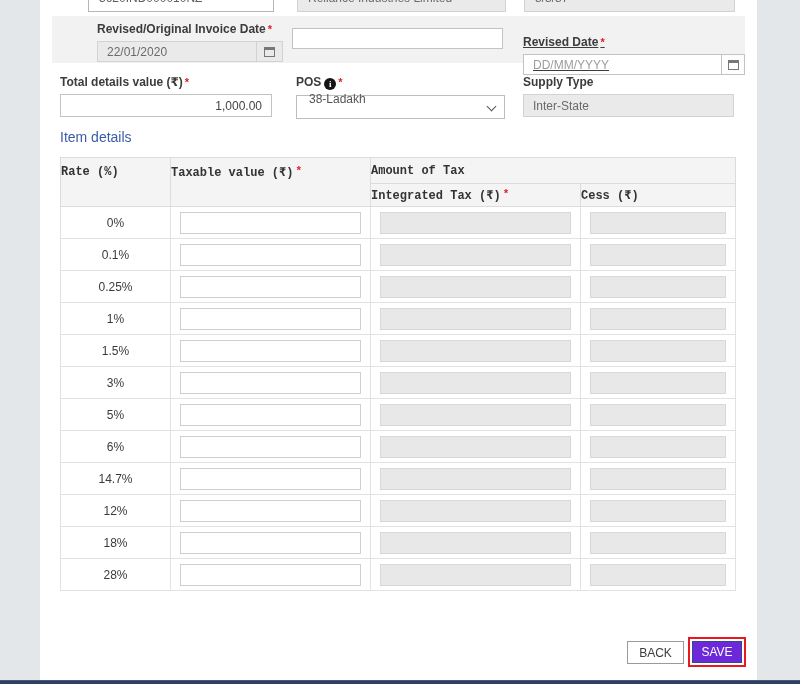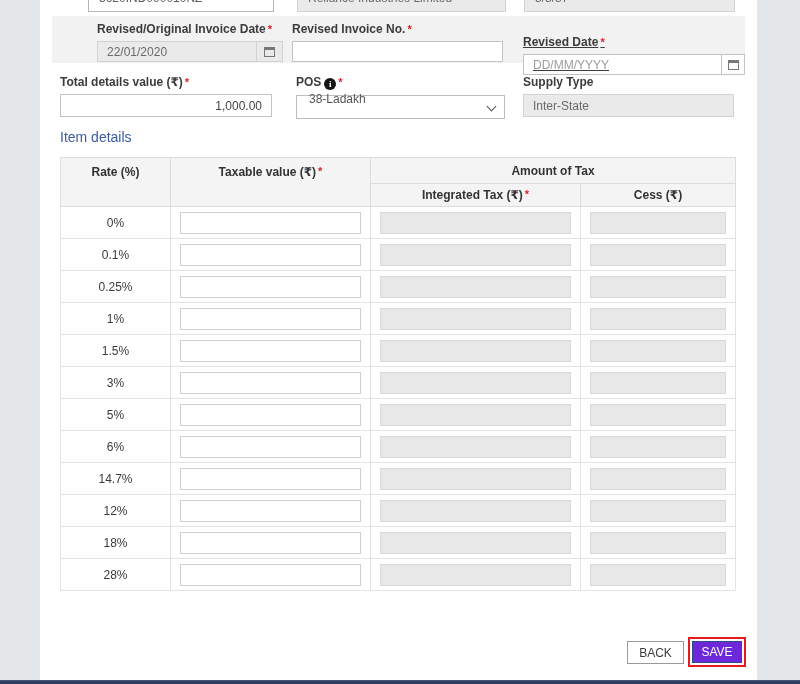--- a/index.html
+++ b/index.html
@@ -68,21 +68,21 @@
   .section-heading {
     position:absolute; left:20px; top:129px; font-size:14px; color:#3b5ba5;
   }
   table.items {
     position:absolute; left:20px; top:157px; width:675px;
     border-collapse:collapse; table-layout:fixed;
     border:1px solid #dcdcdc;
   }
   table.items th {
     background:#f4f4f4; border:1px solid #dcdcdc;
-    font-size:12px; font-weight:700; color:#333; text-align:center;
+    font-size:12px; font-weight:700; color:#333; text-align:left;font-family:Liberation Mono, monospace;
   }
   table.items thead tr:first-child th { height:26px; }
   table.items thead tr:last-child th { height:23px; }
   table.items th.rowspan2 { vertical-align:top; padding-top:7px; }
   table.items td { border:1px solid #e2e2e2; height:32px; background:#fff; }
   td.rate-cell { text-align:center; font-size:12px; color:#3a3a3a; }
   td.input-cell { padding:0 9px; }
   .tbl-input {
     width:100%; height:22px; border:1px solid #cfcfcf; background:#fff;
     font-family:inherit; font-size:12px; padding:0 6px; outline:none; display:block;
@@ -121,23 +121,20 @@
     </div>
     <div class="input-group">
       <input class="txt-input disabled" disabled="" style="width: 160px;" value="22/01/2020">
       <span class="cal-btn disabled">
         <span class="cal-glyph"></span>
       </span>
     </div>
   </div>
 
   <div class="fgroup" style="left:252px;top:23px;width:211px;">
-    <div class="flabel">
-      <span>Revised Invoice No.</span><span class="req">*</span>
-    </div>
     <div class="input-group">
       <input class="txt-input" style="width: 211px;" value="">
     </div>
   </div>
 
   <div class="fgroup" style="left:483px;top:36px;width:222px;text-decoration:underline;">
     <div class="flabel">
       <span>Revised Date</span><span class="req">*</span>
     </div>
     <div class="input-group">

